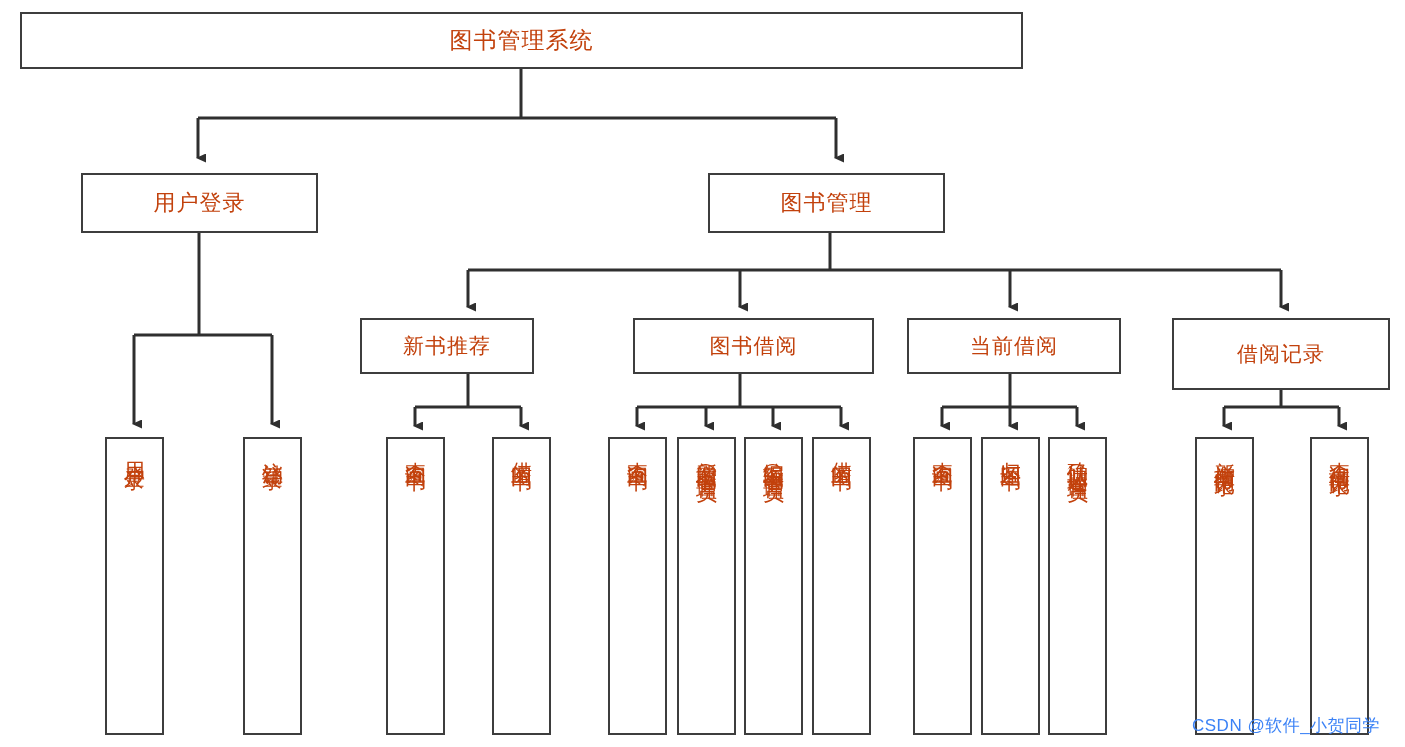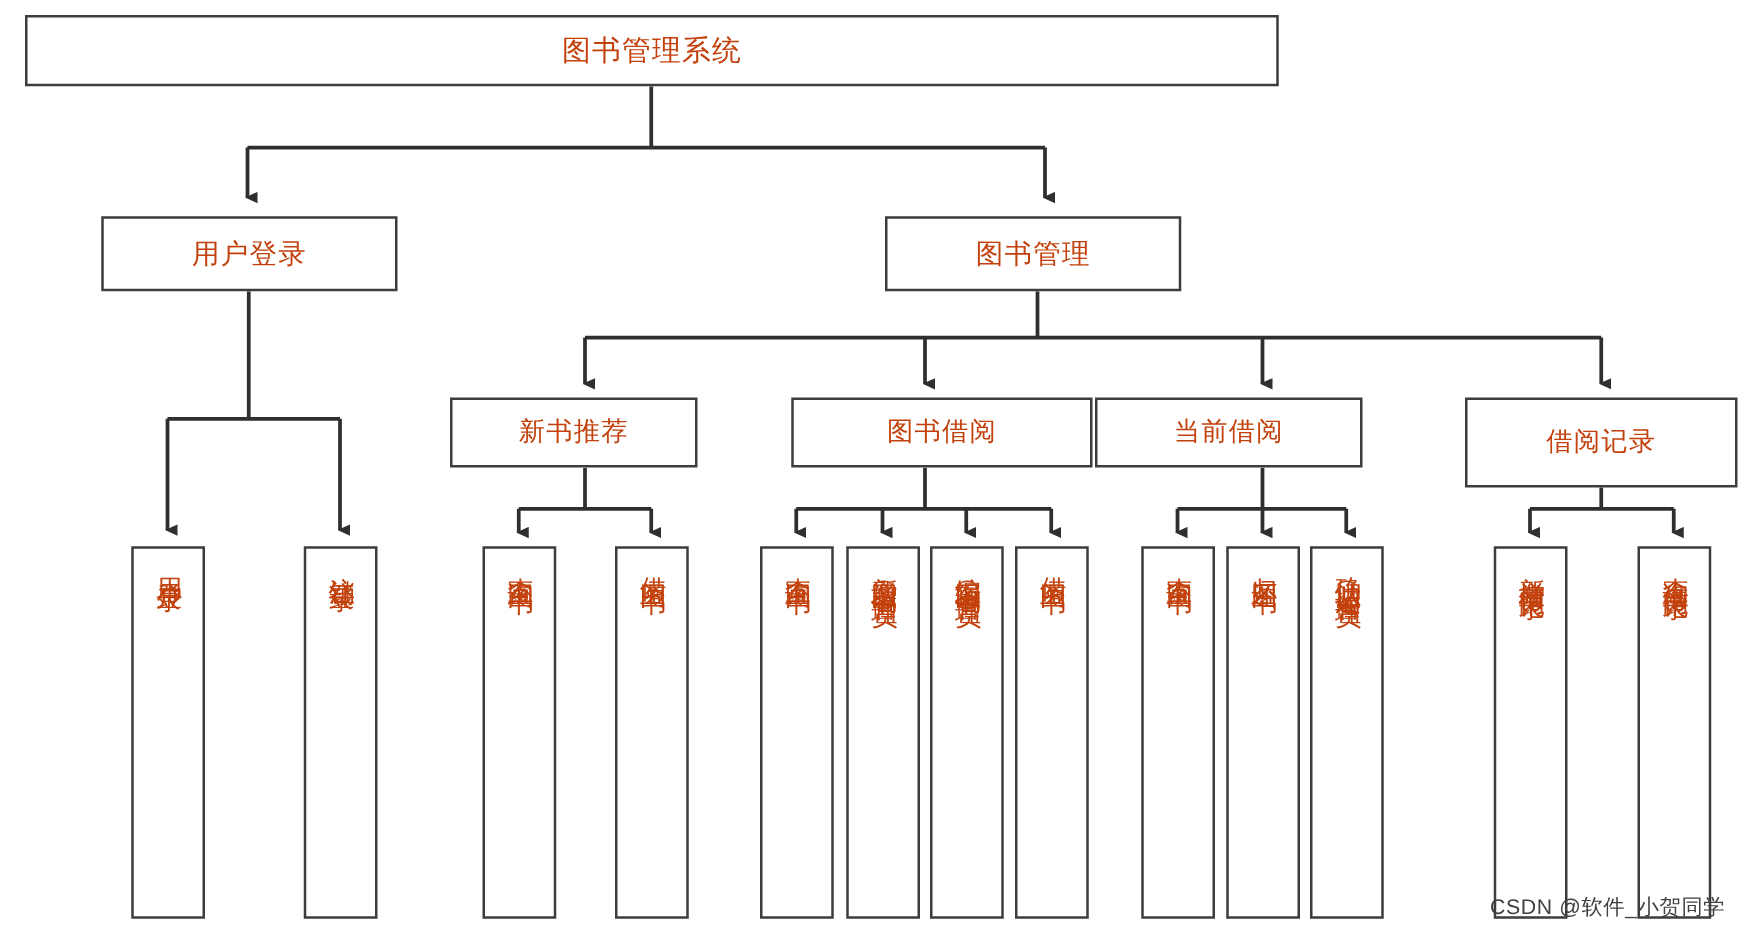--- a/index.html
+++ b/index.html
@@ -57,21 +57,21 @@
     letter-spacing: 3px;
     white-space: normal;
     line-height: 1.05;
     text-align: left;
   }
   .watermark {
     position: absolute;
     left: 1192px;
     top: 714px;
     font-size: 17px;
-    color: #404040;
+    color: #3b82f6;
     letter-spacing: 0.5px;
     z-index: 6;
     white-space: nowrap;
   }
 </style>
 </head>
 <body>
 
 <div id="canvas">
 
@@ -129,27 +129,27 @@
     <span class="lbl">图书管理系统</span>
   </div>
 
   <div class="node lvl2" style="left:81px; top:173px; width:237px; height:60px;">
     <span class="lbl">用户登录</span>
   </div>
   <div class="node lvl2" style="left:708px; top:173px; width:237px; height:60px;">
     <span class="lbl">图书管理</span>
   </div>
 
-  <div class="node lvl3" style="left:360px; top:318px; width:198px; height:56px;">
+  <div class="node lvl3" style="left:360px; top:318px; width:174px; height:56px;">
     <span class="lbl">新书推荐</span>
   </div>
   <div class="node lvl3" style="left:633px; top:318px; width:241px; height:56px;">
     <span class="lbl">图书借阅</span>
   </div>
-  <div class="node lvl3" style="left:876px; top:318px; width:214px; height:56px;">
+  <div class="node lvl3" style="left:907px; top:318px; width:214px; height:56px;">
     <span class="lbl">当前借阅</span>
   </div>
   <div class="node lvl3" style="left:1172px; top:318px; width:218px; height:72px;">
     <span class="lbl">借阅记录</span>
   </div>
 
   <div class="node leaf" style="left:105px; top:437px; width:59px; height:298px;">
     <span class="lbl">用户登录</span>
   </div>
   <div class="node leaf" style="left:243px; top:437px; width:59px; height:298px;">

